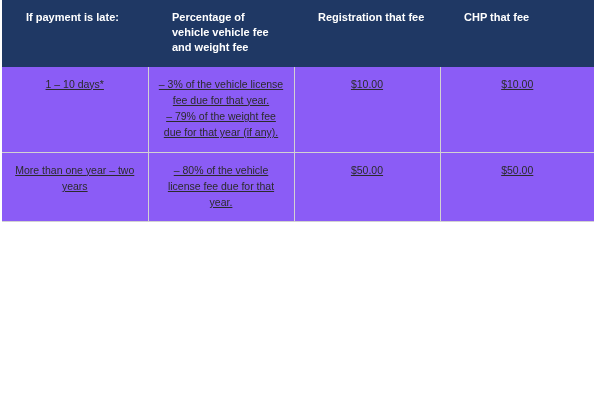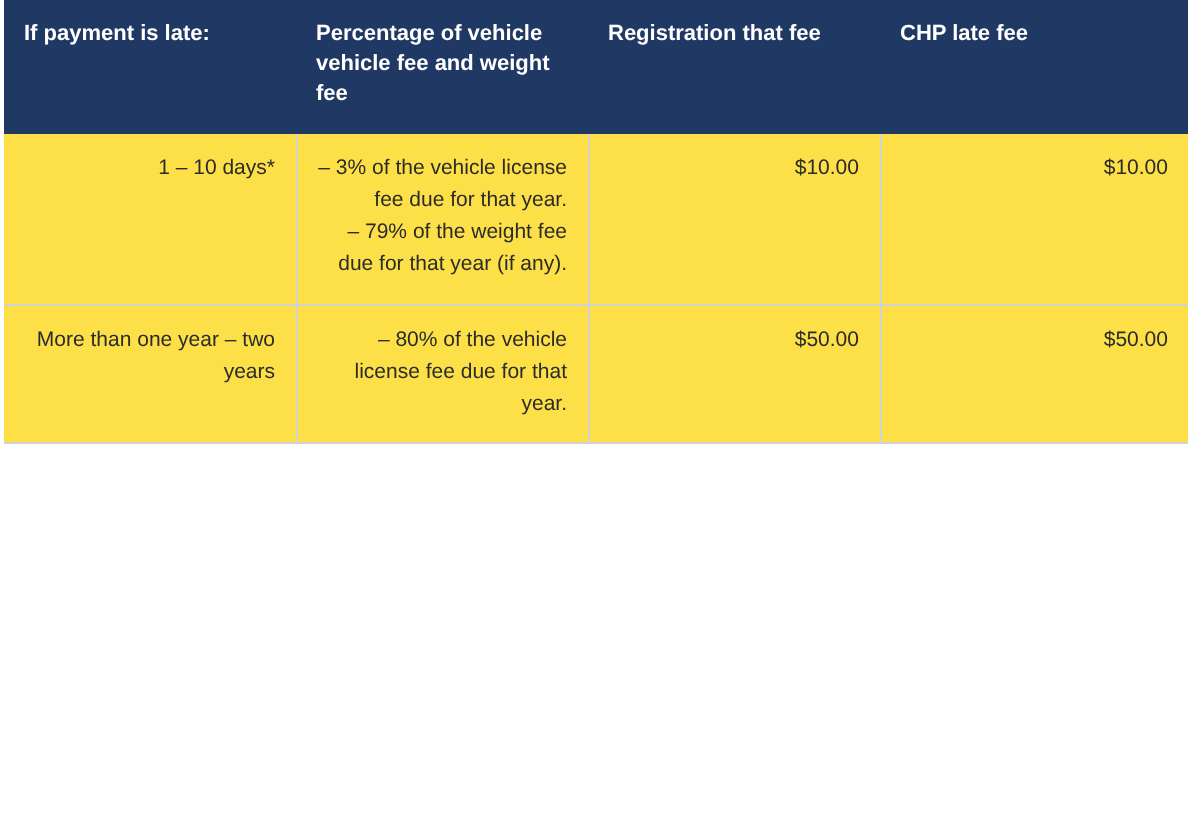--- a/index.html
+++ b/index.html
@@ -26,33 +26,34 @@
     table-layout: fixed;
   }
   table.fee-table thead th {
     background: #1f3864;
     color: #ffffff;
     font-size: 11px;
     font-weight: bold;
     line-height: 1.35;
     text-align: left;
     vertical-align: top;
-    padding: 10px 10px 12px 10px;
+    padding: 10px 10px 12px 24px;
     border: none;
   }
   table.fee-table tbody td {
     font-size: 10.5px;
     line-height: 1.55;
-    text-align: right;
+    text-align: center;
     vertical-align: top;
     padding: 9px 10px 11px 10px;
     border-bottom: 1px solid #d2d2d2;
     border-right: 1px solid #d2d2d2;
-    background: #fde047;
+    background: #8b5cf6;
     color: #2b2b2b;
+    text-decoration: underline;
   }
   table.fee-table tbody tr td:last-child {
     border-right: none;
   }
   table.fee-table tbody tr:last-child td {
     border-bottom: 1px solid #d2d2d2;
   }
   .col1 { width: 146px; }
   .col2 { width: 146px; }
   .col3 { width: 146px; }
@@ -74,21 +75,21 @@
       <col class="col1">
       <col class="col2">
       <col class="col3">
       <col class="col4">
     </colgroup>
     <thead>
       <tr>
         <th>If payment is late:</th>
         <th>Percentage of vehicle vehicle fee and weight fee</th>
         <th>Registration that fee</th>
-        <th>CHP late fee</th>
+        <th>CHP that fee</th>
       </tr>
     </thead>
     <tbody>
       <tr>
         <td>1 – 10 days*</td>
         <td>
           <span class="pct-line">– 3% of the vehicle license fee due for that year.</span>
           <span class="pct-line">– 79% of the weight fee due for that year (if any).</span>
         </td>
         <td>$10.00</td>

